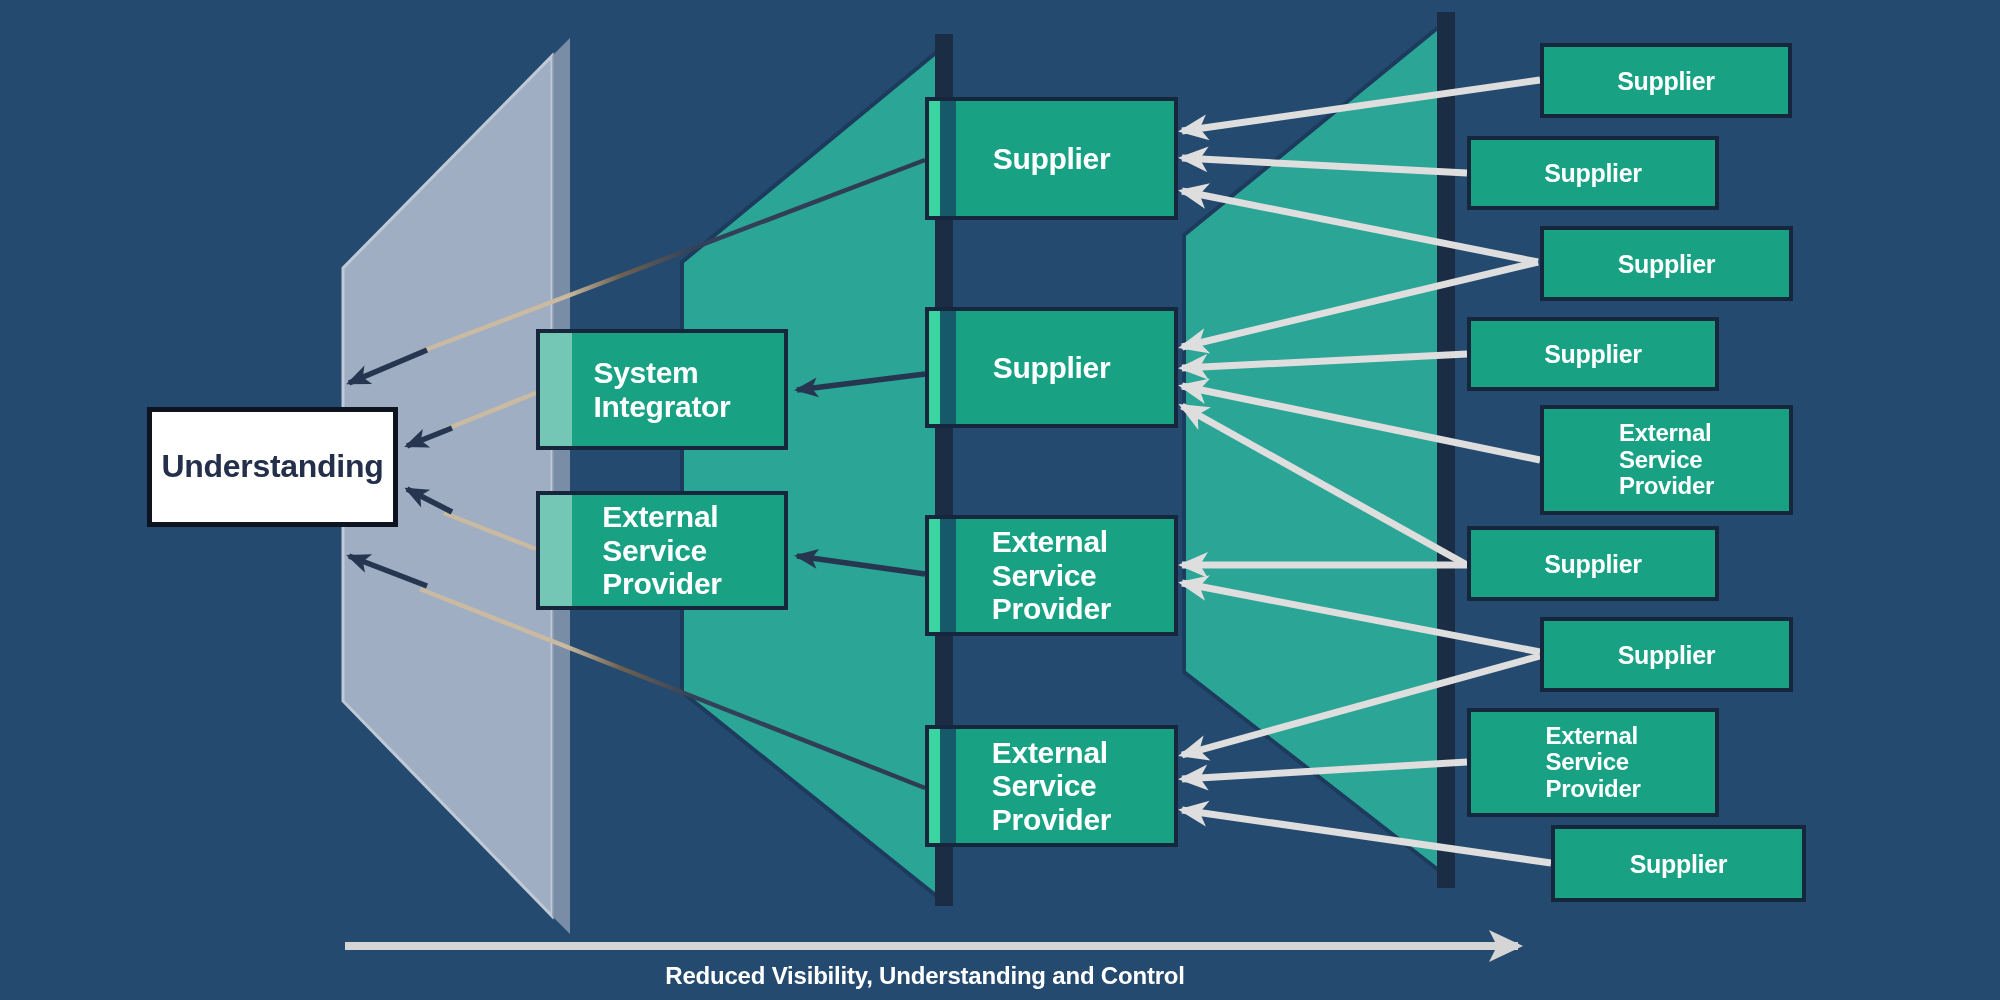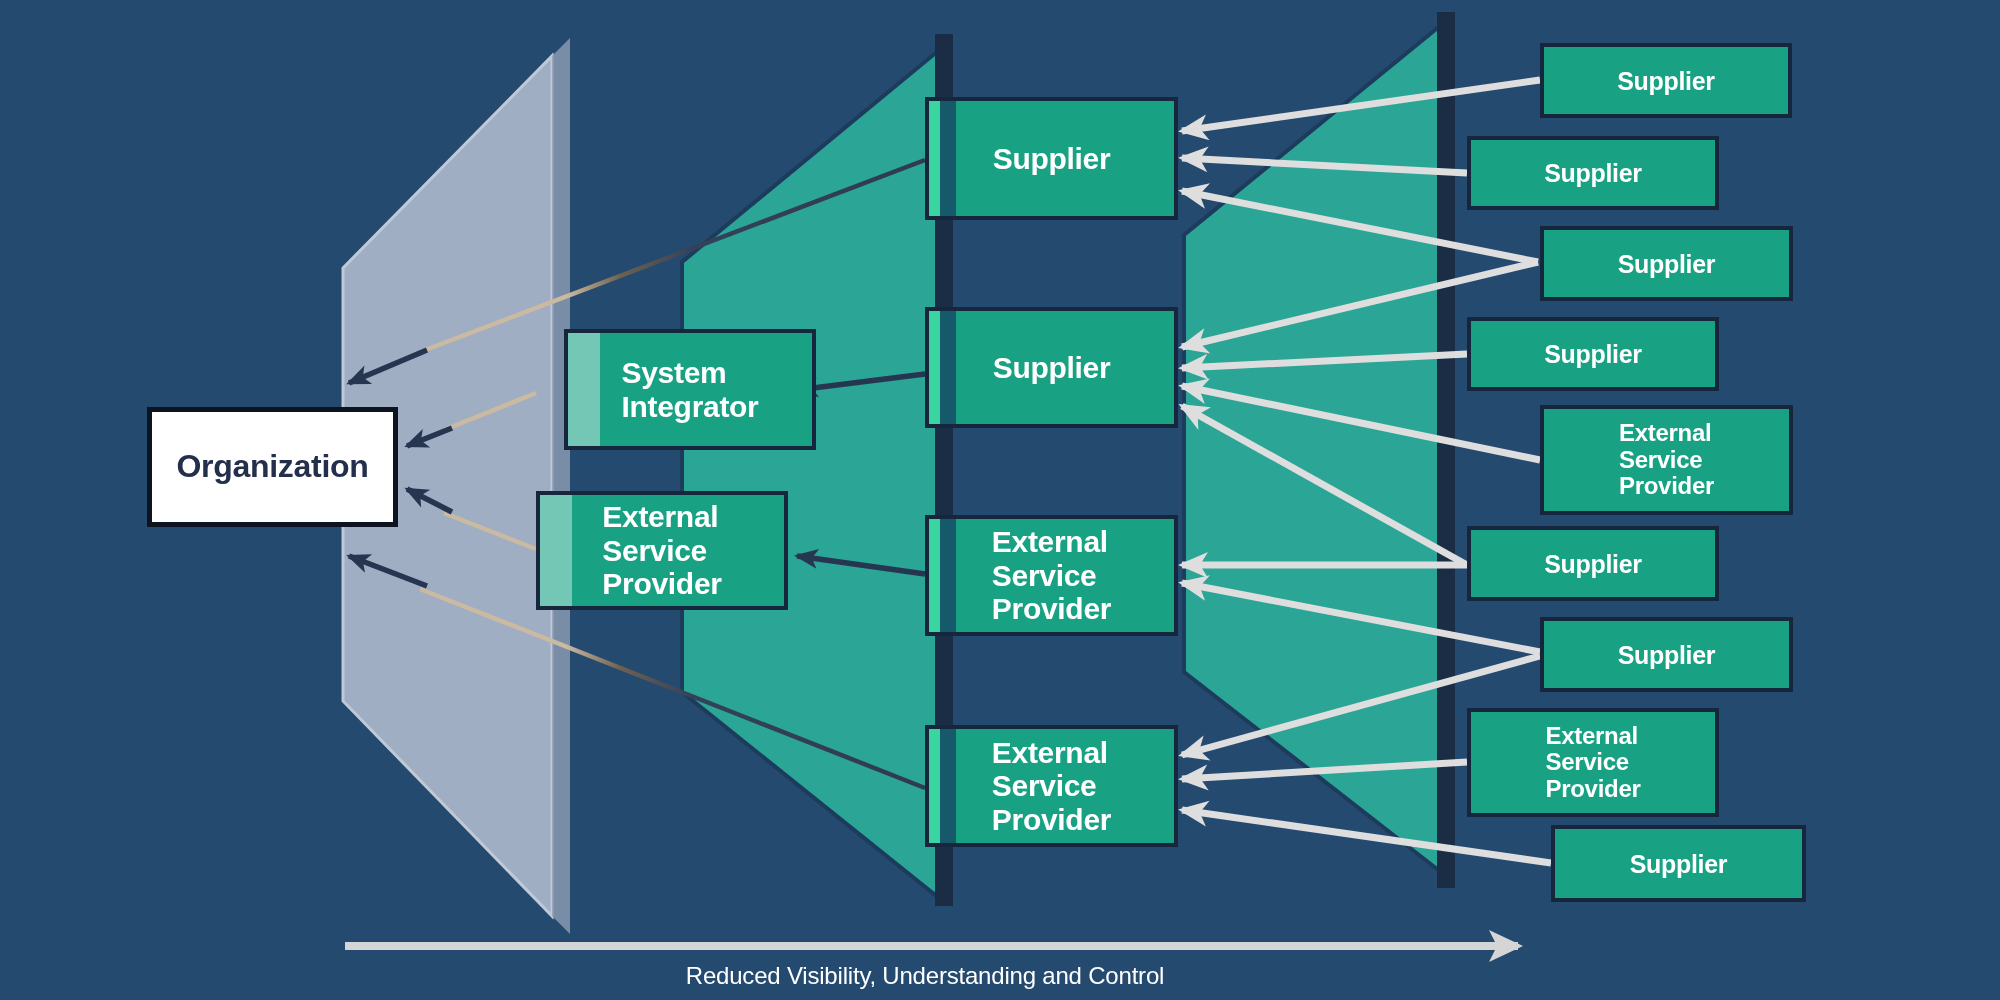--- a/index.html
+++ b/index.html
@@ -32,39 +32,39 @@
   .left-col{
     background:linear-gradient(90deg, rgba(255,255,255,0.40) 0 32px, rgba(255,255,255,0) 32px), var(--box-green);
   }
   .mid-col{
     background:linear-gradient(90deg, #3AD5A0 0 11px, #15596A 11px 27px, var(--box-green) 27px);
   }
   .right-col{font-size:25px;}
   .esp-small{font-size:24px;line-height:1.1;}
 
   .n-org {left:147px; top:407px; width:251px; height:120px;}
-  .n-si  {left:536px; top:329px; width:252px; height:121px;margin-left:28px;}
+  .n-si  {left:536px; top:329px; width:252px; height:121px;}
   .n-espl{left:536px; top:491px; width:252px; height:119px;}
   .n-m1{left:925px; top:97px;  width:253px; height:123px;}
   .n-m2{left:925px; top:307px; width:253px; height:121px;}
   .n-m3{left:925px; top:515px; width:253px; height:121px;}
   .n-m4{left:925px; top:725px; width:253px; height:122px;}
   .n-r1{left:1540px; top:43px;  width:252px; height:75px;}
   .n-r2{left:1467px; top:136px; width:252px; height:74px;}
   .n-r3{left:1540px; top:226px; width:253px; height:75px;}
   .n-r4{left:1467px; top:317px; width:252px; height:74px;}
   .n-r5{left:1540px; top:405px; width:253px; height:110px;}
   .n-r6{left:1467px; top:526px; width:252px; height:75px;}
   .n-r7{left:1540px; top:617px; width:253px; height:75px;}
   .n-r8{left:1467px; top:708px; width:252px; height:109px;}
   .n-r9{left:1551px; top:825px; width:255px; height:77px;}
 
   .caption{
     position:absolute;left:600px;top:962px;width:650px;text-align:center;
-    color:#fff;font-weight:normal;font-size:24px;letter-spacing:-0.2px;z-index:2;
+    color:#fff;font-weight:bold;font-size:24px;letter-spacing:-0.2px;z-index:2;
   }
 </style>
 </head>
 <body>
 
 <div class="stage">
 
   <svg class="layer" viewBox="0 0 2000 1000">
     <defs>
       <linearGradient id="gradLong" gradientUnits="userSpaceOnUse" x1="345" y1="0" x2="944" y2="0">
@@ -115,21 +115,21 @@
         <line x1="1467" y1="565" x2="1182" y2="565" class="white-arrow" marker-end="url(#ah-light)"></line>
         <line x1="1540" y1="652" x2="1182" y2="583" class="white-arrow" marker-end="url(#ah-light)"></line>
         <line x1="1540" y1="656" x2="1182" y2="755" class="white-arrow" marker-end="url(#ah-light)"></line>
         <line x1="1467" y1="762" x2="1182" y2="779" class="white-arrow" marker-end="url(#ah-light)"></line>
         <line x1="1551" y1="863" x2="1182" y2="810" class="white-arrow" marker-end="url(#ah-light)"></line>
         <line x1="345" y1="946" x2="1518" y2="946" class="flow-arrow" marker-end="url(#ah-flow)"></line>
       </g>
   </svg>
 
   <div class="node org n-org">
-    <span>Organization</span>
+    <span>Understanding</span>
   </div>
 
   <div class="node left-col n-si">
     <span>System
 Integrator</span>
   </div>
   <div class="node left-col n-espl">
     <span>External
 Service
 Provider</span>

